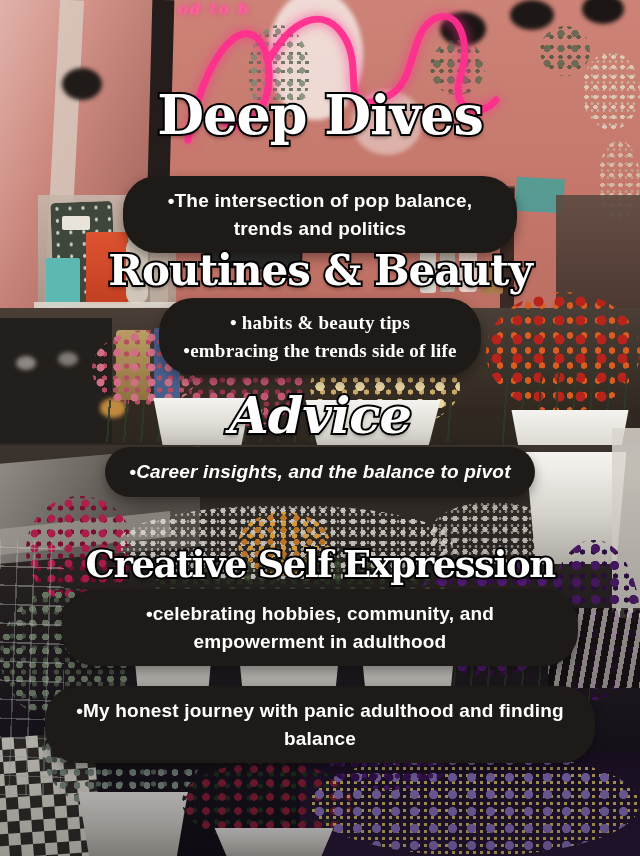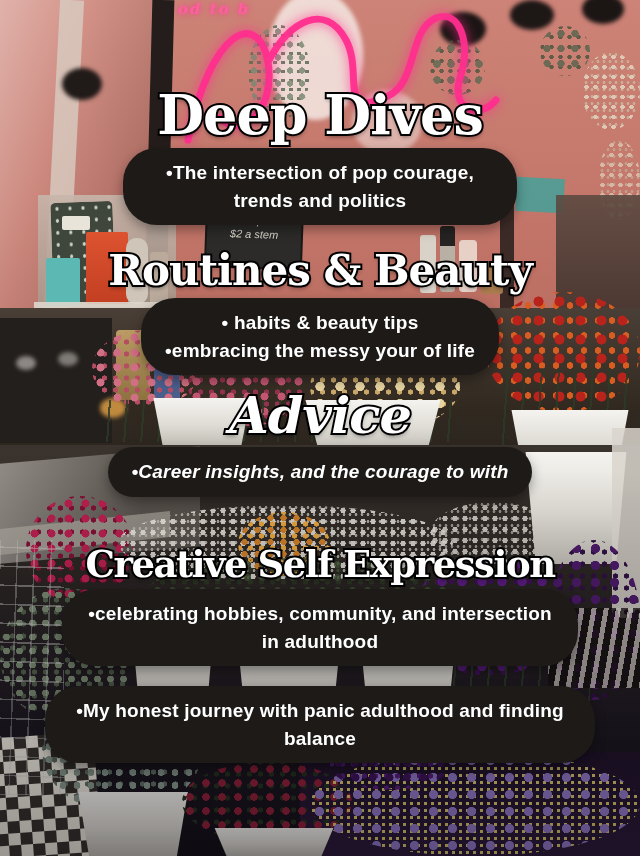--- a/index.html
+++ b/index.html
@@ -21,23 +21,23 @@
   
   .sec{position:absolute;left:0;right:0;display:flex;flex-direction:column;align-items:center;z-index:50;}
   .title{font-family:"DejaVu Serif","Liberation Serif",serif;font-weight:700;color:#fff;
          -webkit-text-stroke:4px #000;paint-order:stroke fill;letter-spacing:-1px;
          white-space:nowrap;line-height:1;text-shadow:0 3px 4px rgba(0,0,0,.4);margin:0;}
   .pill{background:#1d1a18;border-radius:34px;padding:11px 24px;color:#ffffff;
         font-weight:700;font-size:19px;line-height:1.45;text-align:center;
         letter-spacing:.2px;box-shadow:0 5px 12px rgba(0,0,0,.35);margin-top:6px;}
   .t1{font-size:54px;} .t2{font-size:42px;letter-spacing:-1px;} .t3{font-size:51px;}
   .t4{font-size:37px;letter-spacing:-1.5px;} .t5{font-size:45px;}
-  .p1{max-width:346px;} .p2{max-width:400px;} .p3{max-width:502px;}
+  .p1{max-width:346px;} .p2{max-width:400px;font-family:Liberation Serif, serif;} .p3{max-width:502px;}
   .p4{max-width:468px;} .p5{max-width:502px;}
-  .s1{top:88px;} .s2{top:250px;} .s3{top:390px;font-style:italic;} .s4{top:546px;} .s5{top:680px;}
+  .s1{top:88px;gap:28px;} .s2{top:250px;} .s3{top:390px;font-style:italic;} .s4{top:546px;} .s5{top:680px;}
   .chalk{position:absolute;left:205px;top:203px;width:98px;height:66px;background:#2c2b2a;
          border:2px solid #191918;border-radius:8px;transform:rotate(2deg);
          color:#ddd8cd;font-size:11px;font-style:italic;text-align:center;
          line-height:1.3;padding-top:8px;box-sizing:border-box;z-index:6;}
   .neontxt{position:absolute;left:178px;top:0px;color:#ff5fa0;font-family:"DejaVu Serif",serif;
            font-style:italic;font-weight:700;font-size:15px;letter-spacing:2px;z-index:5;
            text-shadow:0 0 6px rgba(255,47,142,.9);}
   .checker{position:absolute;left:-6px;top:735px;width:104px;height:130px;
            background:repeating-conic-gradient(#e9e5da 0 25%, #34302c 0 50%);
            background-size:24px 24px;transform:rotate(-4deg);filter:blur(.5px);z-index:3;}
@@ -158,43 +158,43 @@
     <div class="abs" style="left:300px;top:752px;width:340px;height:104px;background:linear-gradient(180deg,#1e1228,#2b1a3a);z-index:4;"></div>
     <div class="fl" style="left:310px;top:752px;width:330px;height:104px;--c1:#8f76c4;--c2:#d8c26a;--sa:19px;--sb:17px;--sc:7px;--sd:7px;z-index:5;"></div>
     <div class="fl" style="left:330px;top:740px;width:120px;height:50px;--c1:#3c1458;--c2:#571d7c;--sa:17px;--sb:15px;z-index:5;"></div>
 
     <div class="vign"></div>
   </div>
 
   <section class="sec s1">
     <h1 class="title t1">Deep Dives</h1>
     <div class="pill p1">
-      <div>•The intersection of pop courage, trends and politics</div>
+      <div>•The intersection of pop balance, trends and politics</div>
     </div>
   </section>
 
   <section class="sec s2">
     <h1 class="title t2">Routines &amp; Beauty</h1>
     <div class="pill p2">
       <div>• habits &amp; beauty tips</div>
-      <div>•embracing the messy your of life</div>
+      <div>•embracing the trends side of life</div>
     </div>
   </section>
 
   <section class="sec s3">
     <h1 class="title t3">Advice</h1>
     <div class="pill p3">
-      <div>•Career insights, and the courage to with</div>
+      <div>•Career insights, and the balance to pivot</div>
     </div>
   </section>
 
   <section class="sec s4">
     <h1 class="title t4">Creative Self Expression</h1>
     <div class="pill p4">
-      <div>•celebrating hobbies, community, and intersection in adulthood</div>
+      <div>•celebrating hobbies, community, and empowerment in adulthood</div>
     </div>
   </section>
 
   <section class="sec s5">
     <div class="pill p5">
       <div>•My honest journey with panic adulthood and finding balance</div>
     </div>
   </section>
 
 </div>

